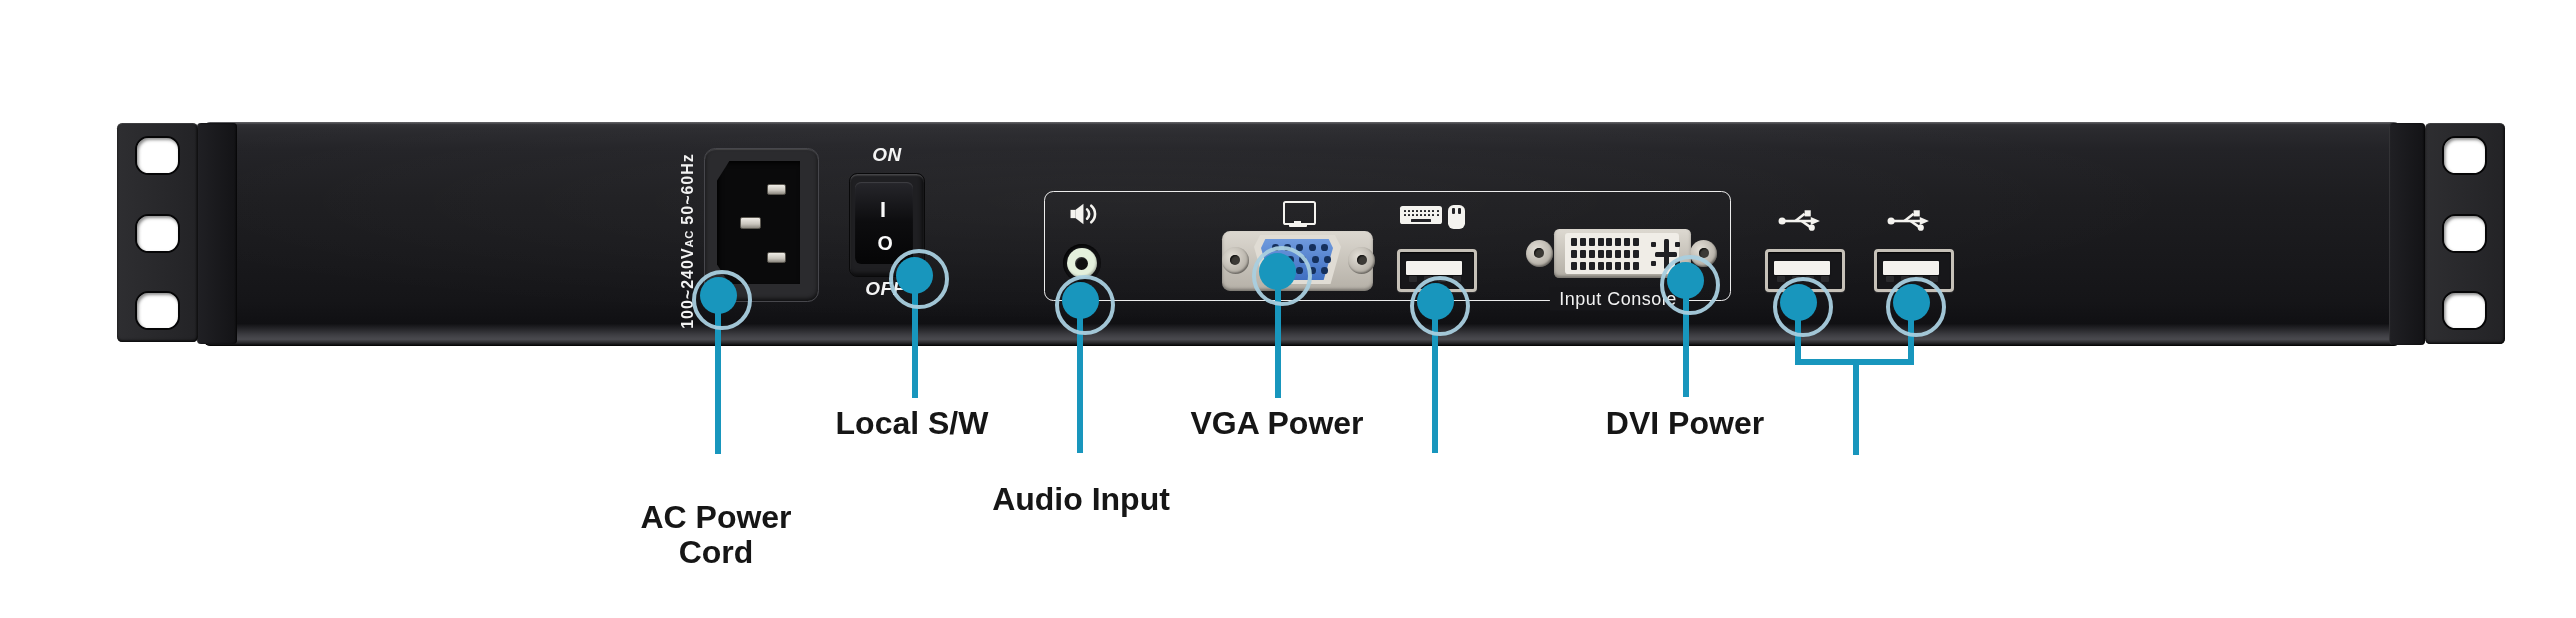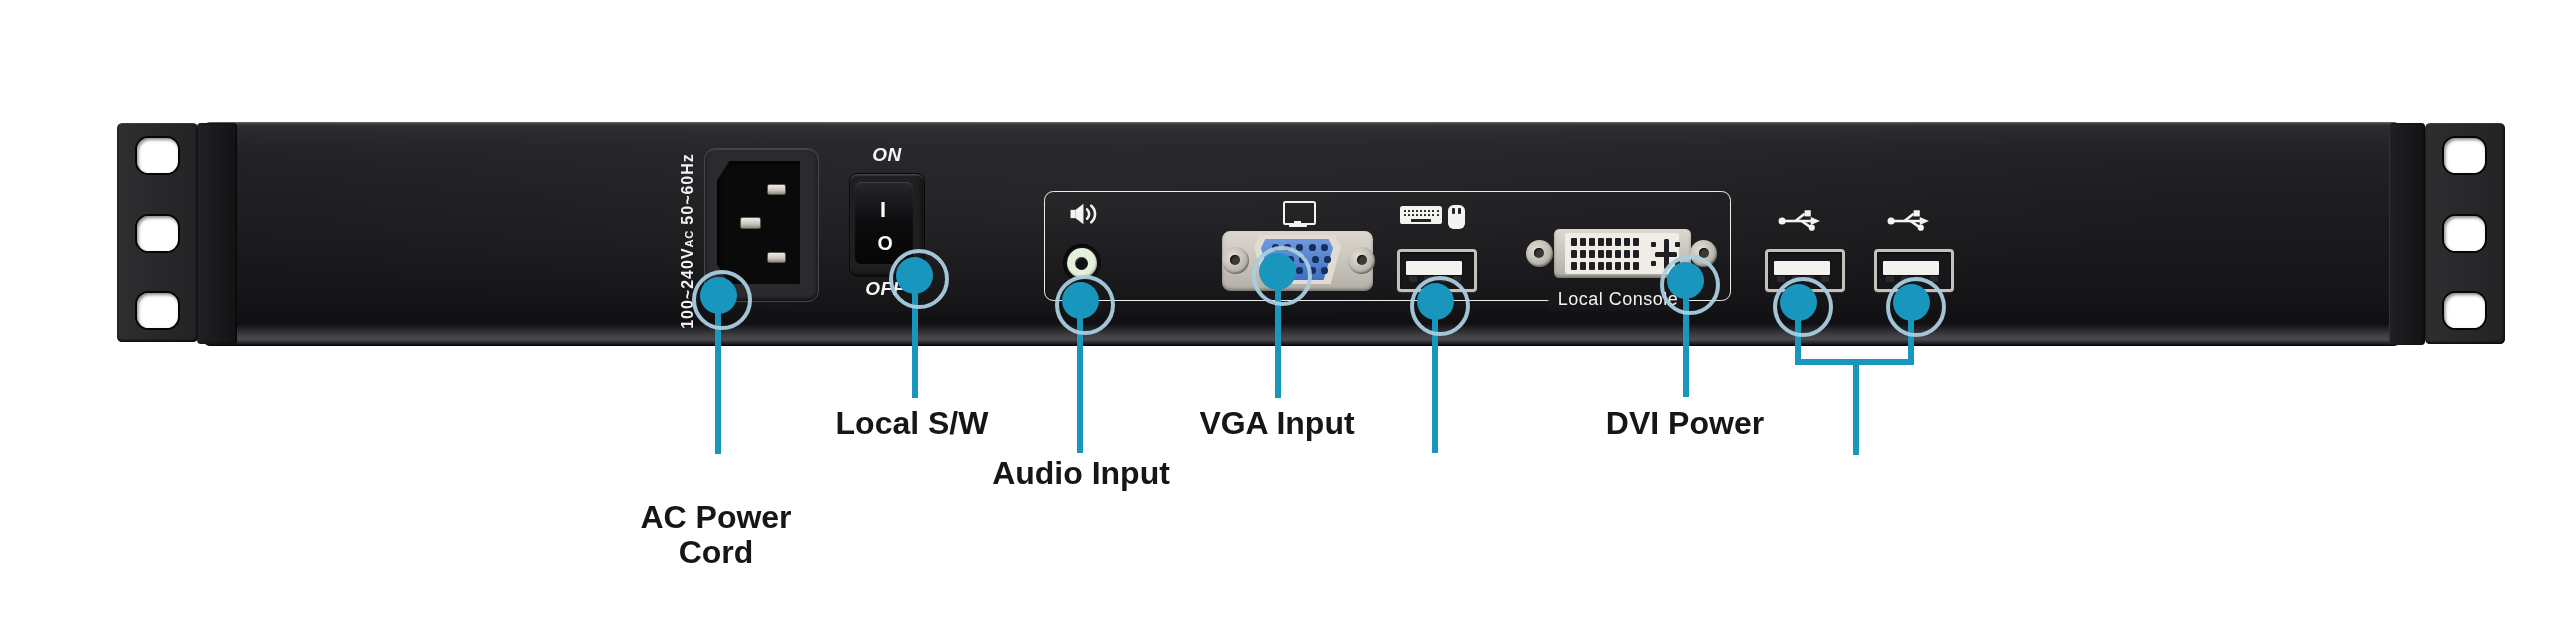--- a/index.html
+++ b/index.html
@@ -135,21 +135,21 @@
   <div class="abs ac-pin" style="left:767px;top:252px;width:16.5px;height:9.3px;"></div>
 
   <div class="abs sw-text" style="left:887px;top:155px;">ON</div>
   <div class="abs" id="sw-bezel"></div>
   <div class="abs" id="sw-rocker"></div>
   <div class="abs sw-mark" style="left:883px;top:210px;font-size:21.6px;">I</div>
   <div class="abs sw-mark" style="left:885px;top:243px;font-size:19.6px;">O</div>
   <div class="abs sw-text" style="left:885px;top:289px;">OFF</div>
 
   <div class="abs" id="lc-box"></div>
-  <div class="abs" id="lc-label">Local Console</div>
+  <div class="abs" id="lc-label">Input Console</div>
 
   <svg class="abs icon" style="left:1070px;top:202px;" width="30" height="24" viewBox="0 0 58 46">
     <rect x="1" y="15" width="10" height="16" fill="#f4f3ef"></rect>
     <polygon points="11,15 26,3 26,43 11,31" fill="#f4f3ef"></polygon>
     <path d="M33 14 A12 12 0 0 1 33 32" stroke="#f4f3ef" stroke-width="5" fill="none" stroke-linecap="round"></path>
     <path d="M41 7 A21 21 0 0 1 41 39" stroke="#f4f3ef" stroke-width="5" fill="none" stroke-linecap="round"></path>
   </svg>
   <div class="abs" id="audio-recess"></div>
   <div class="abs" id="audio-ring"></div>
   <div class="abs" id="audio-hole"></div>
@@ -268,24 +268,24 @@
   <div class="abs marker-ring" style="left:1410px;top:276px;"></div>
   <div class="abs marker-fill" style="left:1417px;top:283px;"></div>
   <div class="abs marker-ring" style="left:1660px;top:255px;"></div>
   <div class="abs marker-fill" style="left:1667px;top:262px;"></div>
   <div class="abs marker-ring" style="left:1773px;top:277px;"></div>
   <div class="abs marker-fill" style="left:1780px;top:284px;"></div>
   <div class="abs marker-ring" style="left:1886px;top:277px;"></div>
   <div class="abs marker-fill" style="left:1893px;top:284px;"></div>
 
   <div class="abs callout" style="left:912px;top:406px;"><span>Local S/W</span></div>
-  <div class="abs callout" style="left:1277px;top:406px;"><span>VGA Input</span></div>
+  <div class="abs callout" style="left:1277px;top:406px;"><span>VGA Power</span></div>
   <div class="abs callout" style="left:1685px;top:406px;"><span>DVI Power</span></div>
   <div class="abs callout" style="left:716px;top:500px;"><span>AC Power</span><br><span>Cord</span></div>
-  <div class="abs callout" style="left:1081px;top:456px;"><span>Audio Input</span></div>
+  <div class="abs callout" style="left:1081px;top:482px;"><span>Audio Input</span></div>
 
 <div class="abs vga-pin" style="left: 1272px; top: 244px;"></div>
     <div class="abs vga-pin" style="left: 1284px; top: 244px;"></div>
     <div class="abs vga-pin" style="left: 1296px; top: 244px;"></div>
     <div class="abs vga-pin" style="left: 1309px; top: 244px;"></div>
     <div class="abs vga-pin" style="left: 1321px; top: 244px;"></div>
     <div class="abs vga-pin" style="left: 1275px; top: 256px;"></div>
     <div class="abs vga-pin" style="left: 1287px; top: 256px;"></div>
     <div class="abs vga-pin" style="left: 1299px; top: 256px;"></div>
     <div class="abs vga-pin" style="left: 1312px; top: 256px;"></div>

